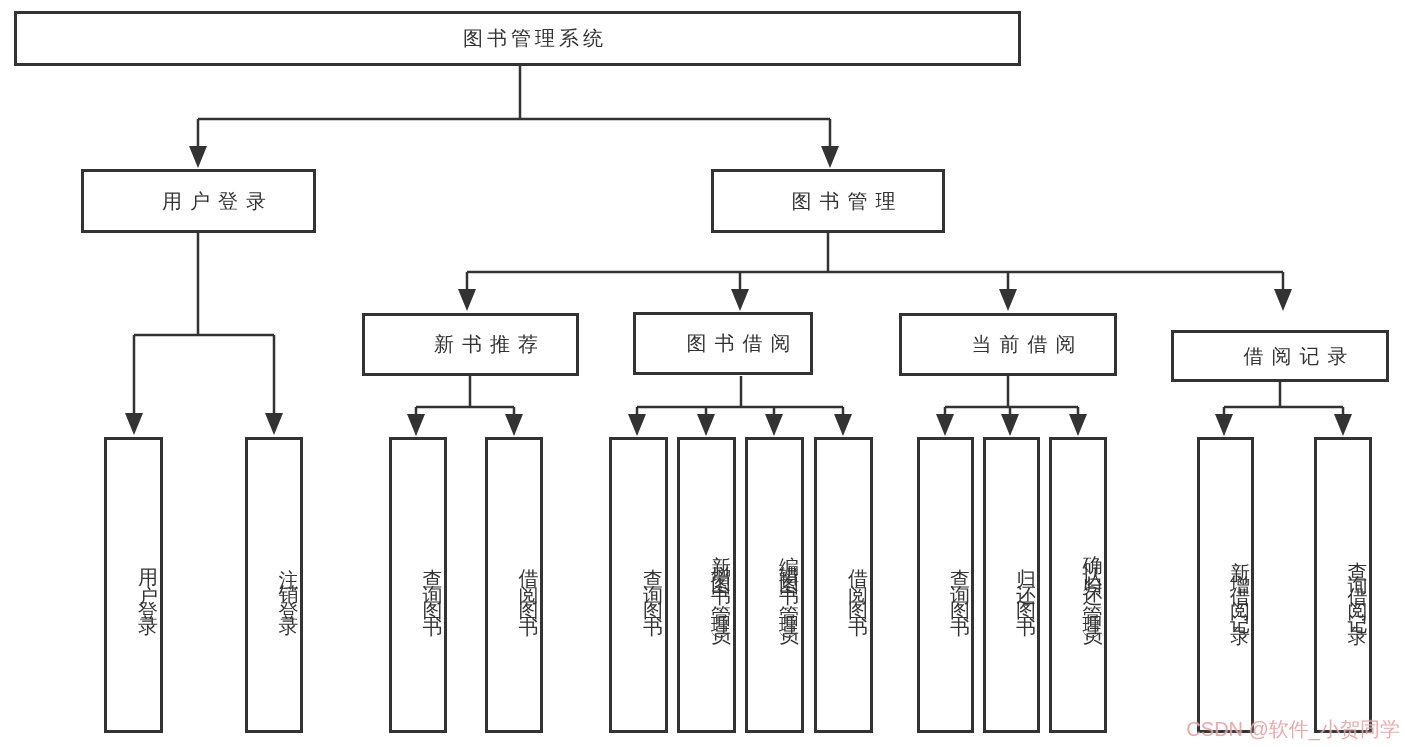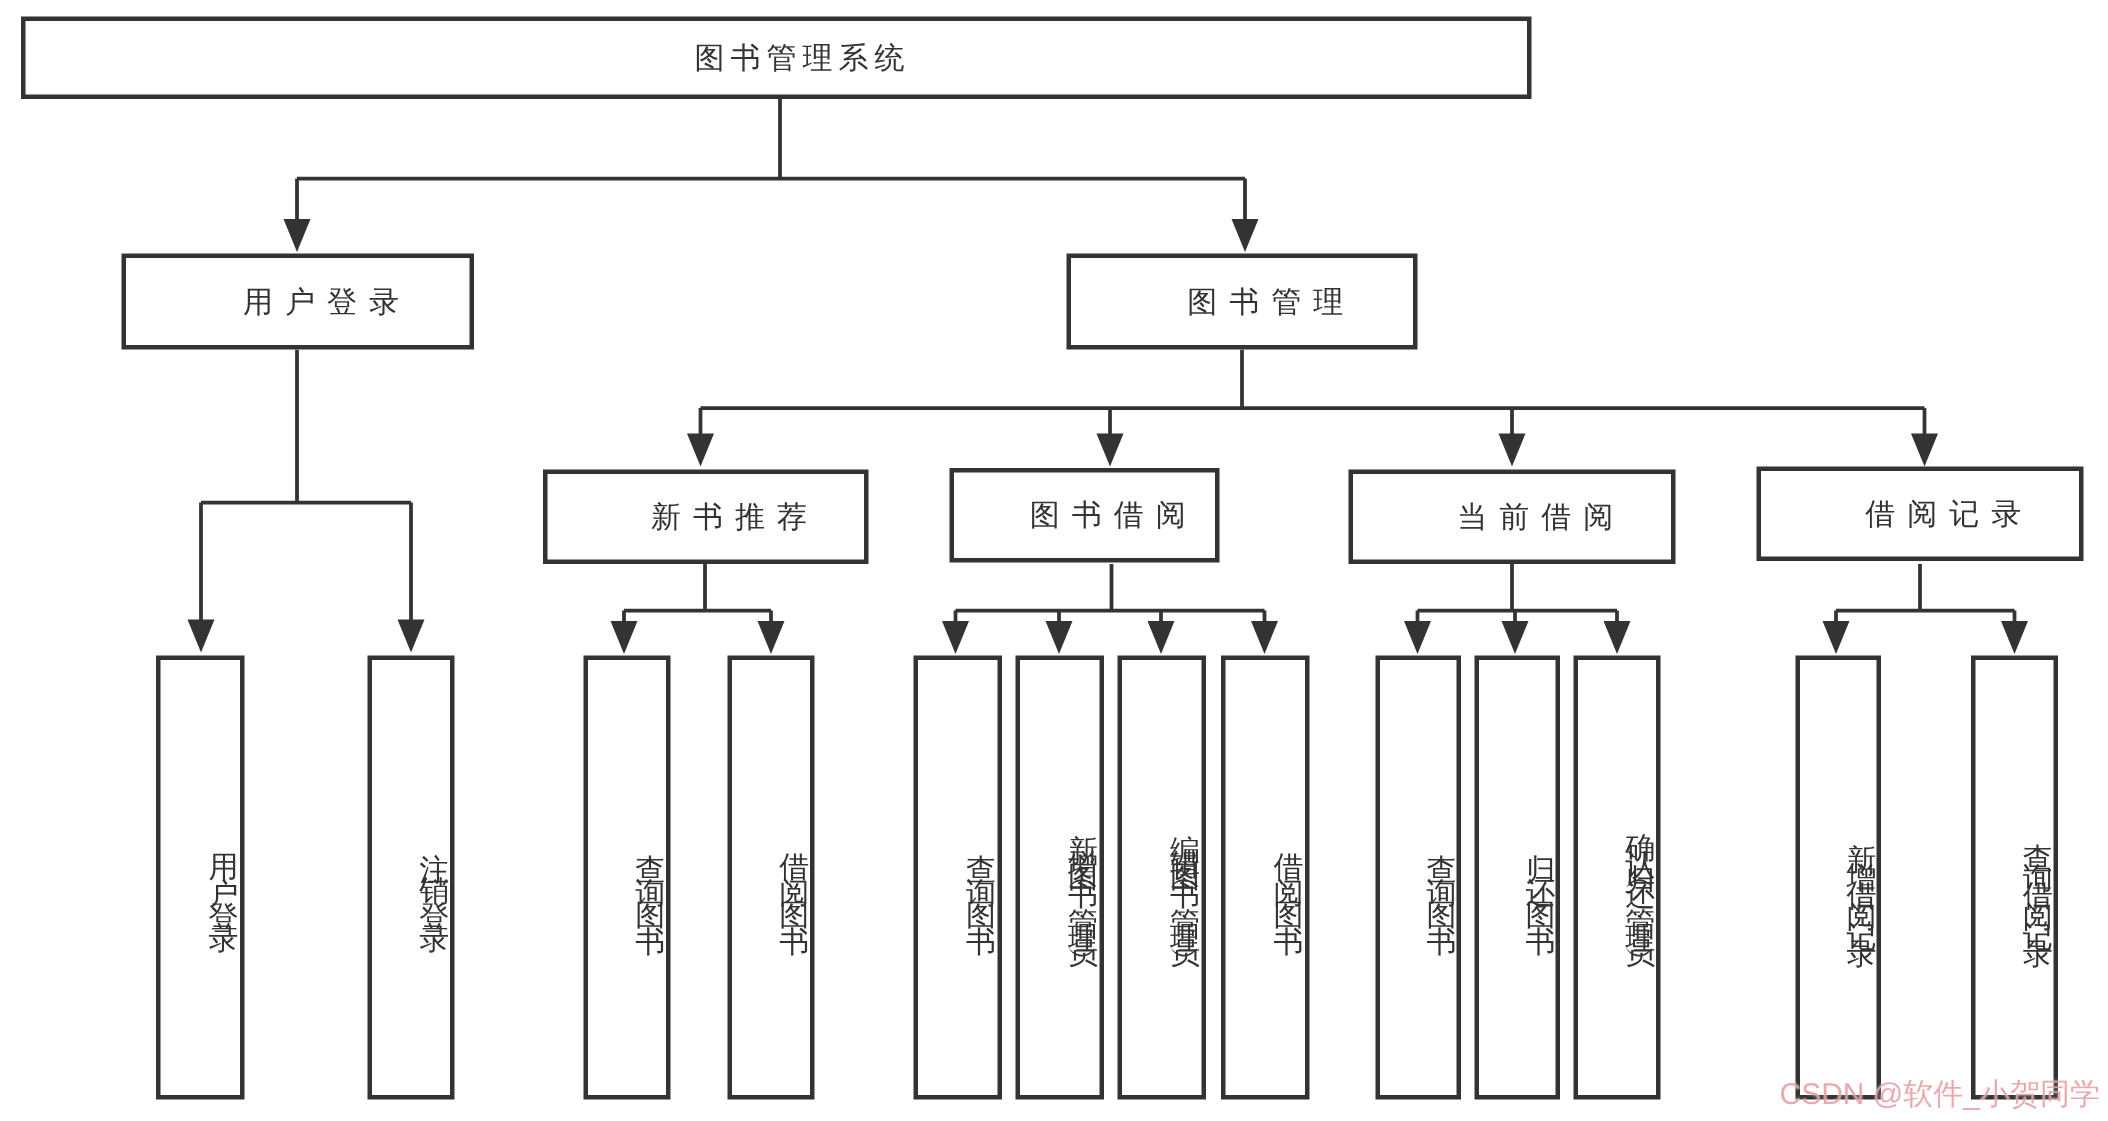--- a/index.html
+++ b/index.html
@@ -122,21 +122,21 @@
 
   <div class="box" style="left:362px; top:313px; width:217px; height:63px;">
     <span class="hlabel">新书推荐</span>
   </div>
   <div class="box" style="left:633px; top:312px; width:180px; height:63px;">
     <span class="hlabel">图书借阅</span>
   </div>
   <div class="box" style="left:899px; top:313px; width:218px; height:63px;">
     <span class="hlabel">当前借阅</span>
   </div>
-  <div class="box" style="left:1171px; top:311px; width:218px; height:63px;">
+  <div class="box" style="left:1171px; top:330px; width:218px; height:52px;">
     <span class="hlabel">借阅记录</span>
   </div>
 
   <div class="box leaf" style="left:104px; width:59px;">
     <span class="vlabel ls-lg">用户登录</span>
   </div>
   <div class="box leaf" style="left:245px; width:58px;">
     <span class="vlabel ls-lg">注销登录</span>
   </div>
 

